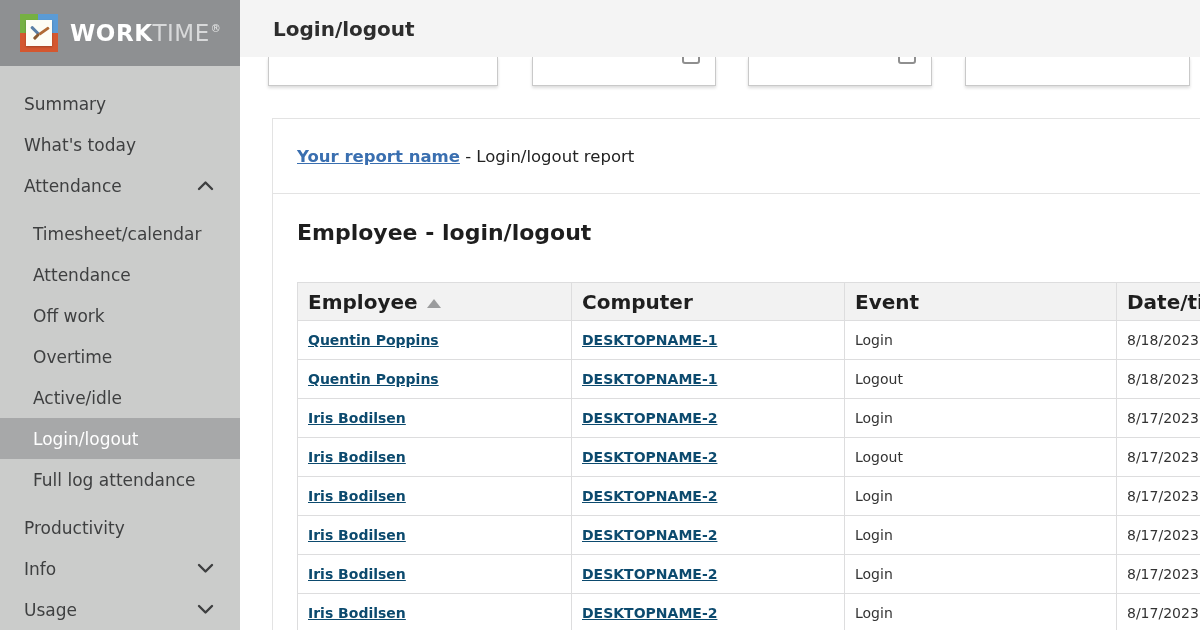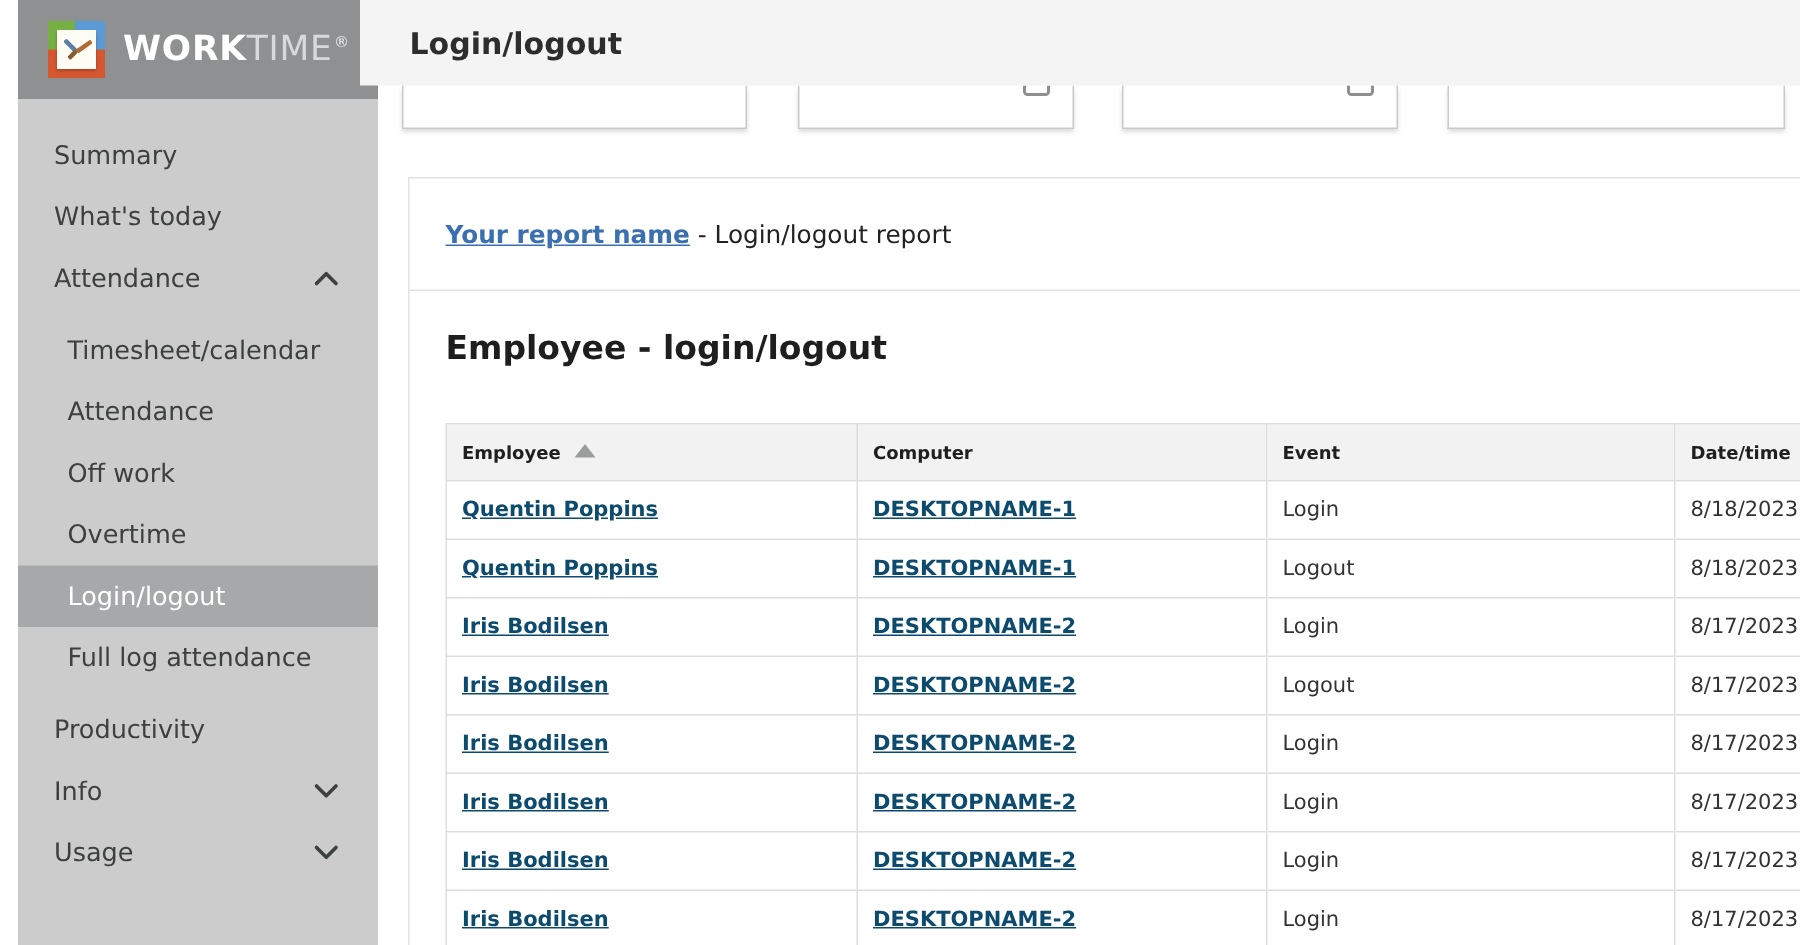--- a/index.html
+++ b/index.html
@@ -6,21 +6,21 @@
     margin: 0; padding: 0;
     width: 1200px; height: 630px;
     overflow: hidden;
     background: #ffffff;
     font-family: "DejaVu Sans", "Liberation Sans", sans-serif;
   }
   .viewport { position: relative; width: 1200px; height: 630px; overflow: hidden; }
 
   
   .sidebar {
-    position: absolute; left: 12px; top: 0;
+    position: absolute; left: 0; top: 0;
     width: 240px; height: 630px;
     background: #cbcccb;
   }
   .logo-band {
     height: 66px; background: #8e9092;
     display: flex; align-items: center;
     padding-left: 20px; box-sizing: border-box;
   }
   .logo-icon { position: relative; width: 38px; height: 38px; display: inline-block; flex: 0 0 auto; }
   .logo-icon .q { position: absolute; }
@@ -102,21 +102,21 @@
     font-size: 14px;
   }
   table.report th, table.report td {
     border: 1px solid #ddddde;
     padding: 0 10px; text-align: left;
     white-space: nowrap; overflow: hidden;
     box-sizing: border-box;
   }
   table.report th {
     background: #f2f2f2; height: 38px;
-    font-size: 12px; font-weight: 700; color: #1f1f1f;
+    font-size: 20px; font-weight: 700; color: #1f1f1f;
   }
   table.report td { height: 39px; color: #333; background: #fff; }
   td .cell-link { color: #0c4a6e; font-weight: 700; text-decoration: underline; cursor: pointer; }
   .sort-tri {
     display: inline-block; margin-left: 9px;
     width: 0; height: 0;
     border-left: 7px solid transparent; border-right: 7px solid transparent;
     border-bottom: 9px solid #9b9c9d;
     vertical-align: 1px;
   }
@@ -162,20 +162,23 @@
         </div>
         <div class="nav-item sub">
           <span>Attendance</span>
         </div>
         <div class="nav-item sub">
           <span>Off work</span>
         </div>
         <div class="nav-item sub">
           <span>Overtime</span>
         </div>
+        <div class="nav-item sub">
+          <span>Active/idle</span>
+        </div>
         <div class="nav-item sub selected">
           <span>Login/logout</span>
         </div>
         <div class="nav-item sub">
           <span>Full log attendance</span>
         </div>
         <div class="nav-item group-start">
           <span>Productivity</span>
         </div>
         <div class="nav-item">

